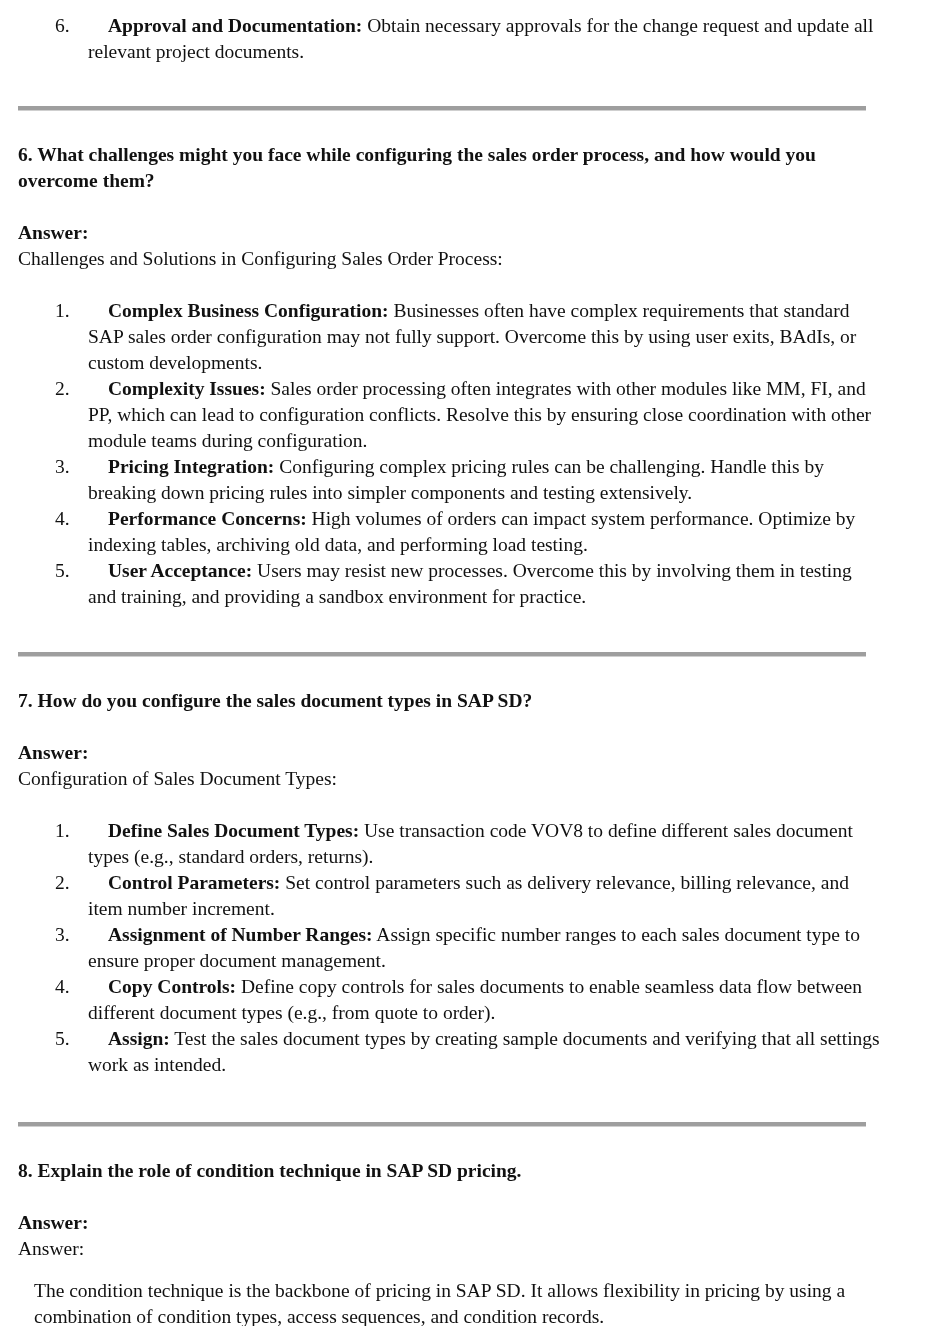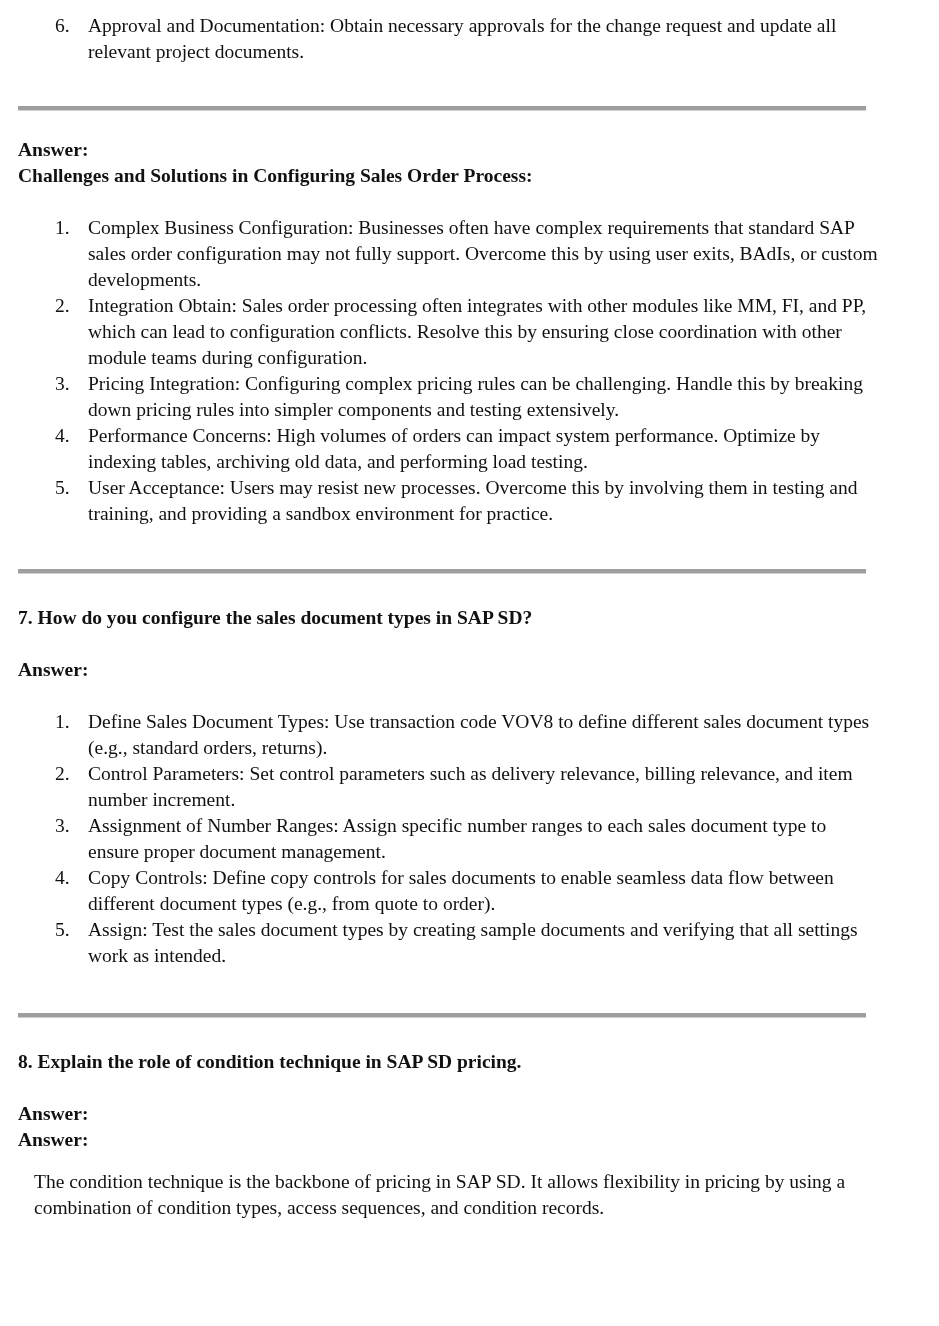--- a/index.html
+++ b/index.html
@@ -25,78 +25,80 @@
   .rule-3 { margin-top: 44px; }
   .q-heading {
     font-weight: bold;
     margin-top: 31px;
   }
   .answer-label {
     font-weight: bold;
     margin-top: 26px;
   }
   .answer-subheading {
-    font-weight: bold;
+    font-weight: normal;
   }
   .qlist {
     margin: 26px 0 0 0;
     padding: 0;
   }
   .li-row { display: flex; }
   .li-num {
     flex: none;
     margin-left: 37px;
     width: 33px;
   }
   .li-body { flex: 1; }
-  b, .bold { font-weight: normal; }
+  b, .bold { font-weight: bold; margin-left: 20px; }
   .para { margin: 16px; }
 </style>
 </head>
 <body>
 
 <div class="page">
 
   <div class="li-row">
     <span class="li-num">6.</span>
     <span class="li-body"><b>Approval and Documentation:</b> <span>Obtain necessary approvals for the change request and update all relevant project documents.</span></span>
   </div>
 
   <div class="rule rule-1"></div>
 
+  <div class="q-heading">6. What challenges might you face while configuring the sales order process, and how would you overcome them?</div>
   <div class="answer-label">Answer:</div>
   <div class="answer-subheading">Challenges and Solutions in Configuring Sales Order Process:</div>
 
   <div class="qlist">
     <div class="li-row">
       <span class="li-num">1.</span>
       <span class="li-body"><b>Complex Business Configuration:</b> <span>Businesses often have complex requirements that standard SAP sales order configuration may not fully support. Overcome this by using user exits, BAdIs, or custom developments.</span></span>
     </div>
     <div class="li-row">
       <span class="li-num">2.</span>
-      <span class="li-body"><b>Integration Obtain:</b> <span>Sales order processing often integrates with other modules like MM, FI, and PP, which can lead to configuration conflicts. Resolve this by ensuring close coordination with other module teams during configuration.</span></span>
+      <span class="li-body"><b>Complexity Issues:</b> <span>Sales order processing often integrates with other modules like MM, FI, and PP, which can lead to configuration conflicts. Resolve this by ensuring close coordination with other module teams during configuration.</span></span>
     </div>
     <div class="li-row">
       <span class="li-num">3.</span>
       <span class="li-body"><b>Pricing Integration:</b> <span>Configuring complex pricing rules can be challenging. Handle this by breaking down pricing rules into simpler components and testing extensively.</span></span>
     </div>
     <div class="li-row">
       <span class="li-num">4.</span>
       <span class="li-body"><b>Performance Concerns:</b> <span>High volumes of orders can impact system performance. Optimize by indexing tables, archiving old data, and performing load testing.</span></span>
     </div>
     <div class="li-row">
       <span class="li-num">5.</span>
       <span class="li-body"><b>User Acceptance:</b> <span>Users may resist new processes. Overcome this by involving them in testing and training, and providing a sandbox environment for practice.</span></span>
     </div>
   </div>
 
   <div class="rule rule-2"></div>
 
   <div class="q-heading">7. How do you configure the sales document types in SAP SD?</div>
   <div class="answer-label">Answer:</div>
+  <div class="answer-subheading">Configuration of Sales Document Types:</div>
 
   <div class="qlist">
     <div class="li-row">
       <span class="li-num">1.</span>
       <span class="li-body"><b>Define Sales Document Types:</b> <span>Use transaction code VOV8 to define different sales document types (e.g., standard orders, returns).</span></span>
     </div>
     <div class="li-row">
       <span class="li-num">2.</span>
       <span class="li-body"><b>Control Parameters:</b> <span>Set control parameters such as delivery relevance, billing relevance, and item number increment.</span></span>
     </div>

